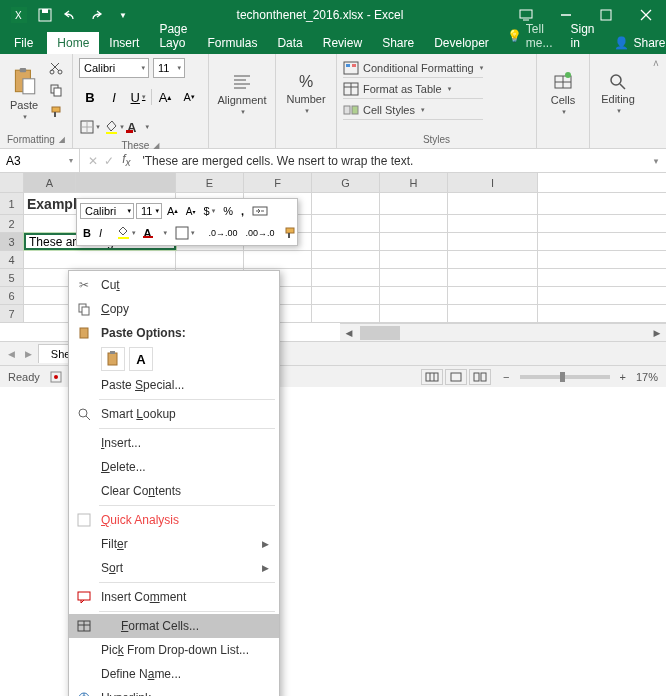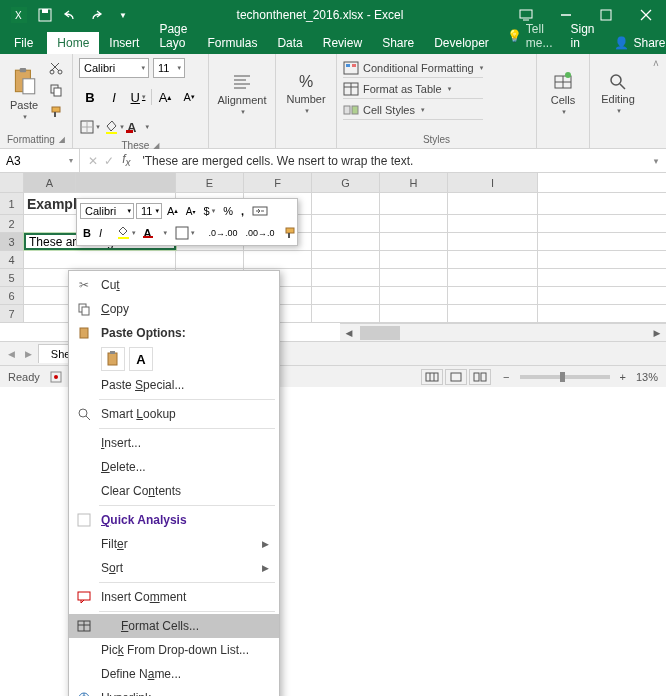--- a/index.html
+++ b/index.html
@@ -89,21 +89,21 @@
 .mini-toolbar .mbtn { padding: 2px 3px; display: flex; align-items: center; cursor:pointer; }
 .mini-toolbar .sep { width: 1px; height: 16px; background: #ddd; margin: 0 2px; }
 .mini-toolbar .combo { border: 1px solid #ababab; padding: 1px 14px 1px 4px; position: relative; }
 .mini-toolbar .combo .caret { position: absolute; right: 2px; top: 3px; font-size: 7px; }
 
 
 .context-menu { position: absolute; left: 68px; top: 270px; width: 212px; background: #fff; border: 1px solid #bfbfbf; box-shadow: 2px 2px 8px rgba(0,0,0,0.3); font-size: 12px; padding: 2px 0; }
 .cm-item { display: flex; align-items: center; height: 24px; padding: 0 10px 0 6px; color: #333; cursor: pointer; gap: 8px; }
 .cm-item .cm-icon { width: 18px; height: 16px; display: flex; align-items: center; justify-content: center; color: #666; }
 .cm-item .cm-arrow { margin-left: auto; font-size: 9px; color: #666; }
-.cm-item.disabled { color: #4c1d95; font-weight: bold; }
+.cm-item.disabled { color: #ef4444; }
 .cm-item.hover { background: #c5c5c5; gap: 28px; }
 .cm-sep { height: 1px; background: #e0e0e0; margin: 2px 4px 2px 30px; }
 .cm-paste-opt { padding-left: 32px; display:flex; gap:4px; height:28px; align-items:center;}
 .cm-paste-opt .pbtn { width: 24px; height: 24px; border: 1px solid #ddd; display:flex; align-items:center; justify-content:center; }
 
 u.accel { text-decoration: underline; }
 
 svg { display: block; }
 </style>
 </head>
@@ -504,21 +504,21 @@
           <rect x="8" y="1" width="5" height="8" fill="none" stroke="#555"></rect>
         </svg>
       </div>
   </div>
   <div class="zoom">
     <span>−</span>
     <div class="zoom-track">
         <div class="zoom-thumb"></div>
       </div>
     <span>+</span>
-    <span>13%</span>
+    <span>17%</span>
   </div>
 </div>
 
 <div class="mini-toolbar">
   <div class="mrow" style="margin-bottom:4px;">
     <div class="combo" style="width:54px;"><span>Calibri</span><span class="caret">▾</span></div>
     <div class="combo" style="width:26px;"><span>11</span><span class="caret">▾</span></div>
     <div class="mbtn">A<sup style="font-size:7px;">▴</sup></div>
     <div class="mbtn" style="font-size:10px;">A<sup style="font-size:6px;">▾</sup></div>
     <div class="mbtn">$<span class="dd">▾</span></div>

